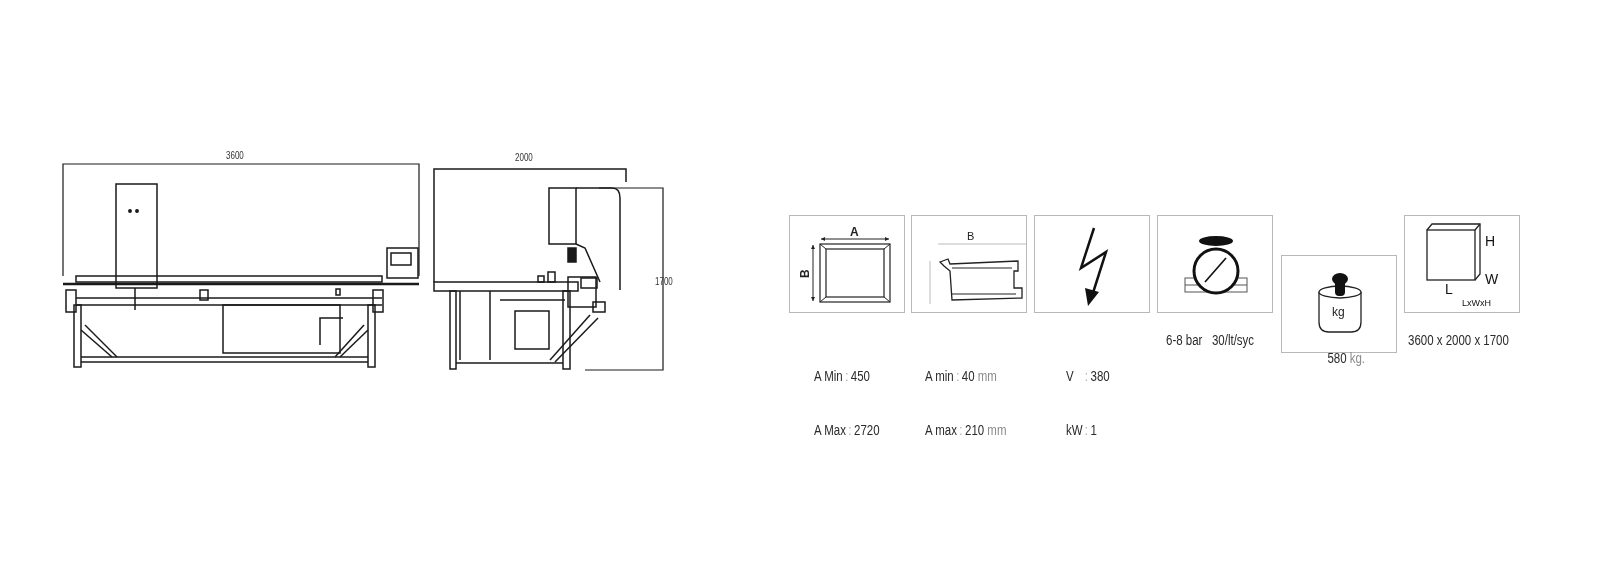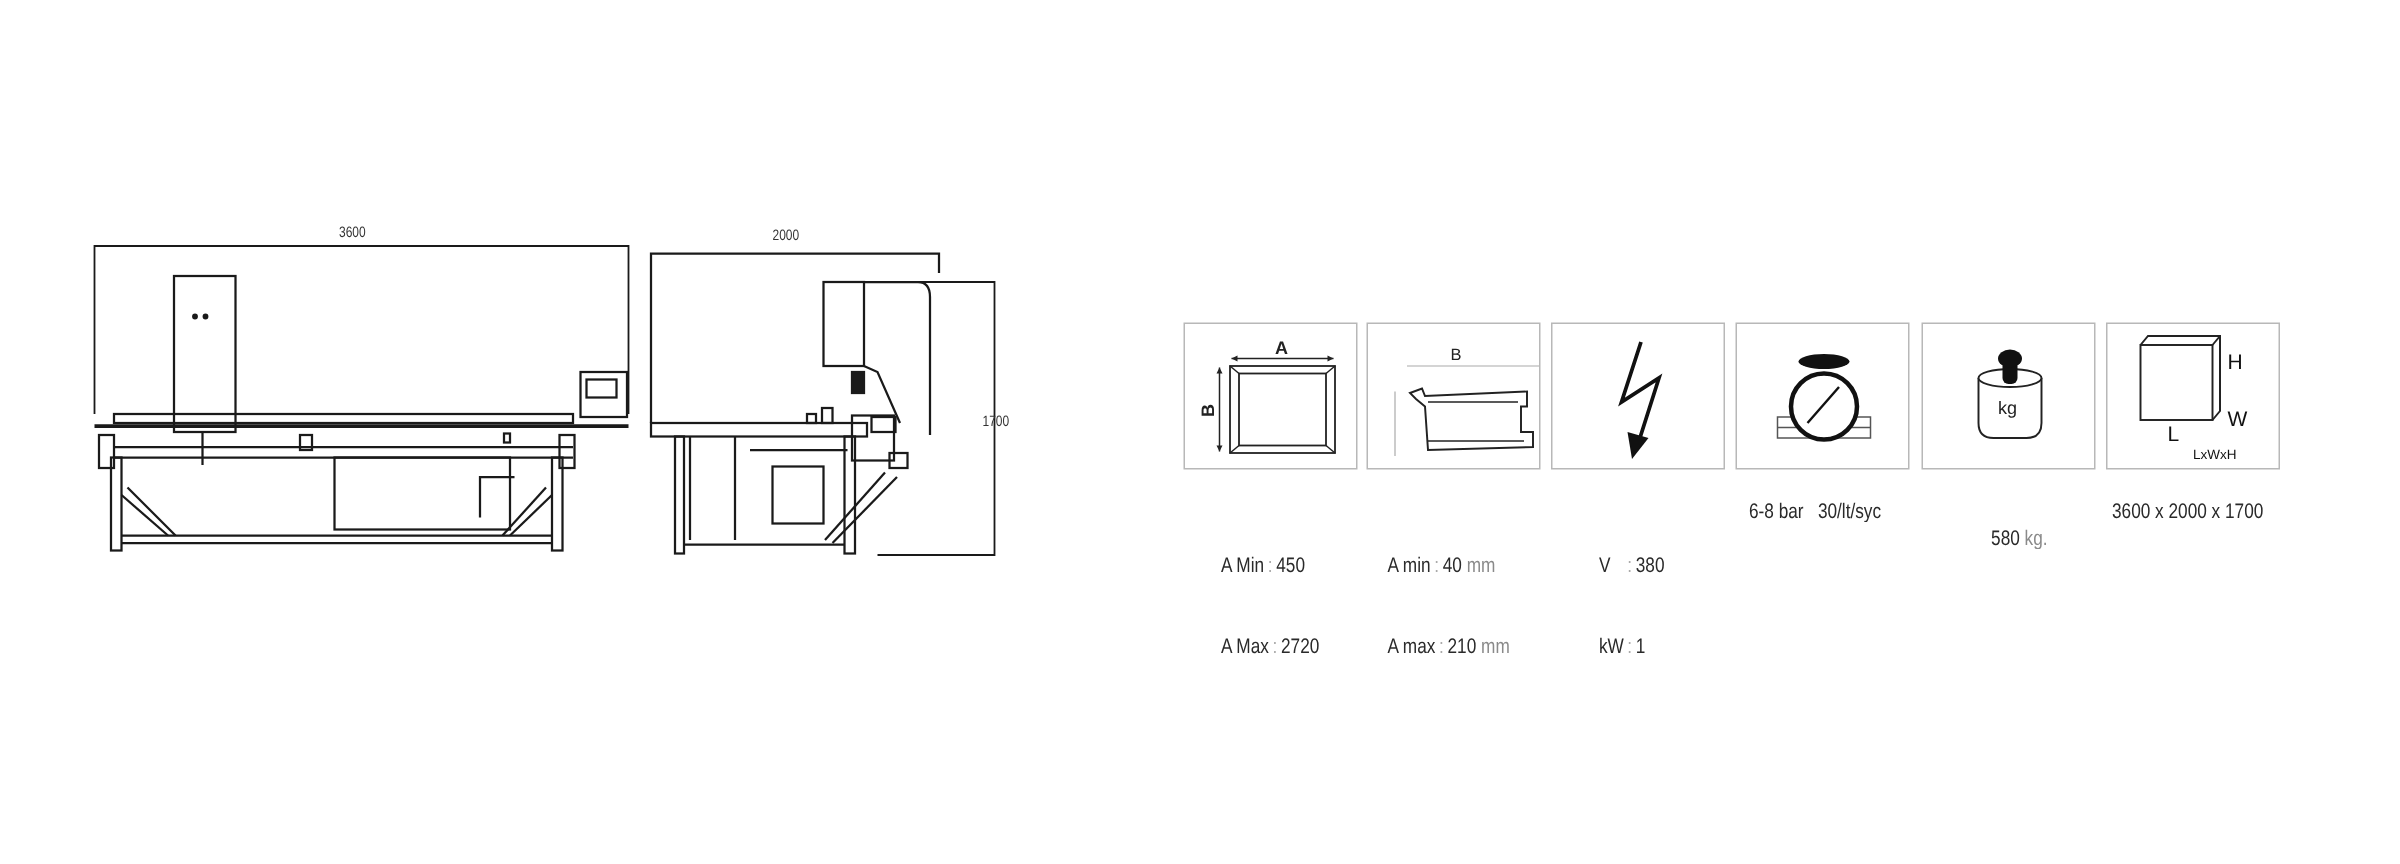--- a/index.html
+++ b/index.html
@@ -145,21 +145,21 @@
   <svg width="116" height="98">
     <rect x="27" y="62" width="62" height="14" fill="none" stroke="#555" stroke-width="1"></rect>
     <line x1="27" y1="69" x2="89" y2="69" stroke="#555"></line>
     <ellipse cx="58" cy="25" rx="17" ry="5" fill="#111"></ellipse>
     <circle cx="58" cy="55" r="22" fill="#fff" stroke="#111" stroke-width="3"></circle>
     <line x1="47" y1="66" x2="68" y2="42" stroke="#111" stroke-width="1.6"></line>
   </svg>
 </div>
 <div class="spec-text" style="left:1166px;">6-8 bar   30/lt/syc</div>
 
-<div class="spec-card" style="left:1281px;">
+<div class="spec-card" style="left:1281px;margin-top:40px;">
   <svg width="116" height="98">
     <path d="M37,36 L37,66 Q37,76 47,76 L69,76 Q79,76 79,66 L79,36" fill="none" stroke="#222" stroke-width="1.3"></path>
     <ellipse cx="58" cy="36" rx="21" ry="6" fill="#fff" stroke="#222" stroke-width="1.3"></ellipse>
     <rect x="53" y="24" width="10" height="16" rx="4" fill="#111"></rect>
     <ellipse cx="58" cy="23" rx="8" ry="6" fill="#111"></ellipse>
     <text x="50" y="60" font-size="12" font-family="Liberation Sans, sans-serif" fill="#222">kg</text>
   </svg>
 </div>
 <div class="spec-text" style="left:1321px;">
   <span>580</span> <span class="unit">kg.</span>

